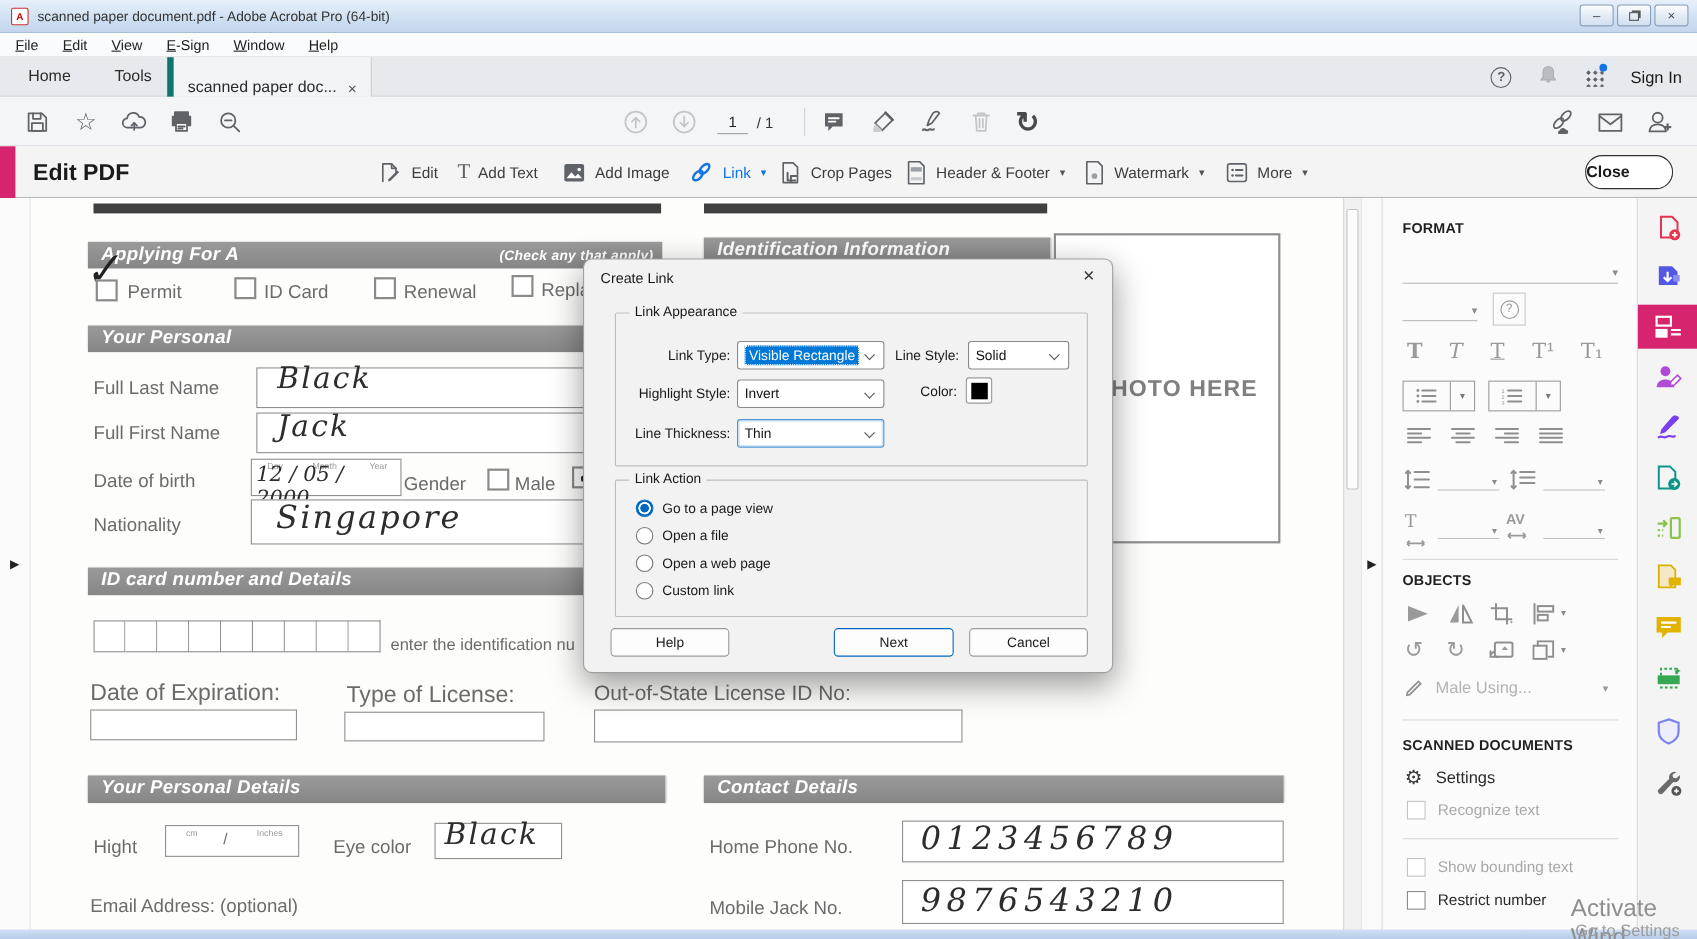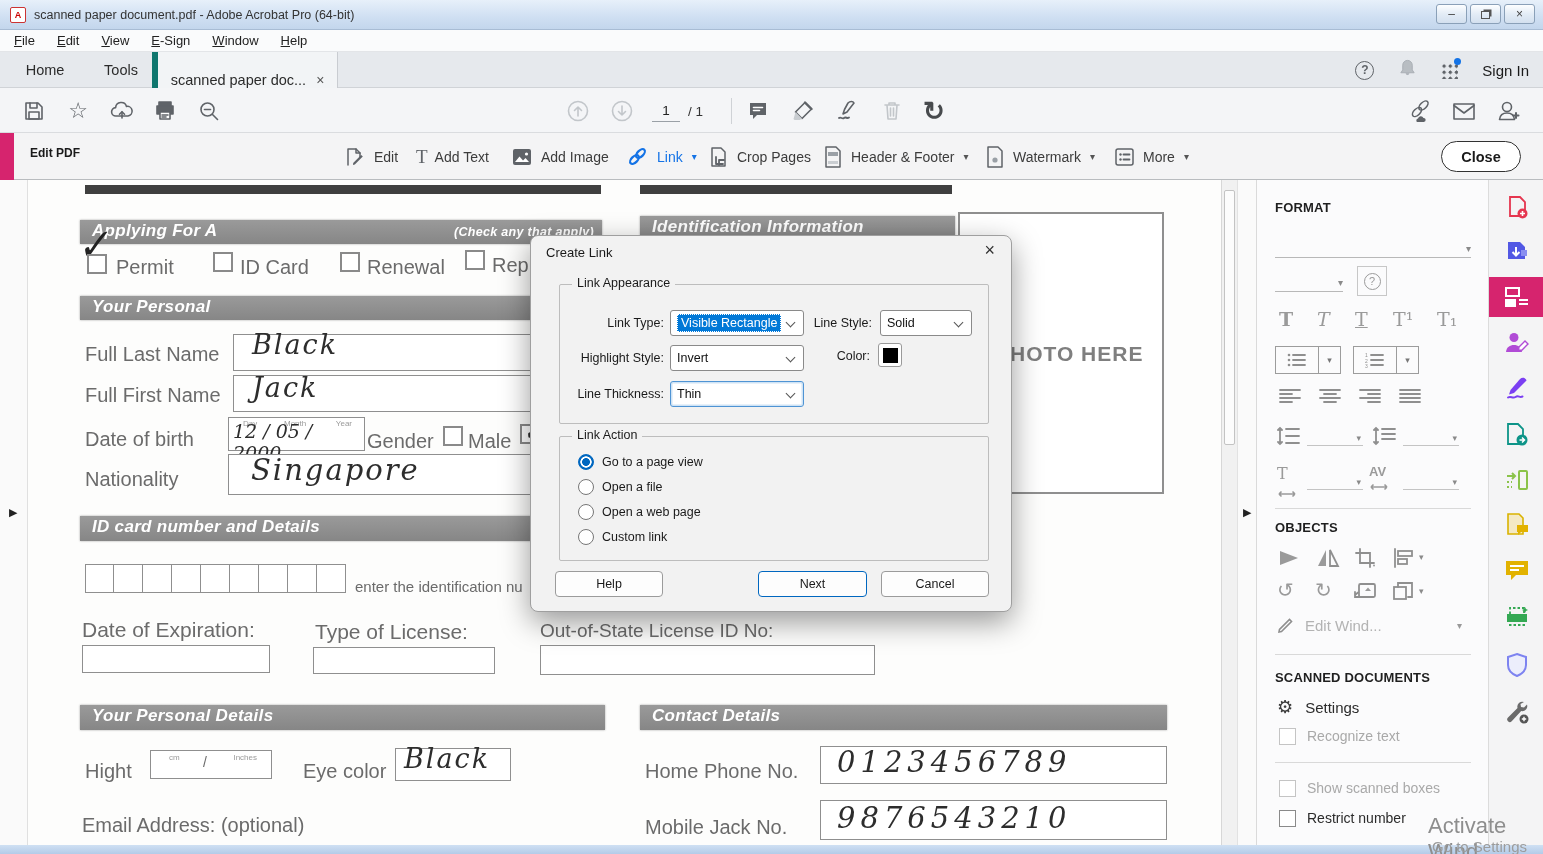--- a/index.html
+++ b/index.html
@@ -52,45 +52,45 @@
   .glyph { font-size:22px; color:#5f6368; line-height:1; }
   .pgbox { position:absolute; left:652px; top:12px; width:28px; height:22px; border:none; border-bottom:1.6px solid #9aa0a6;
     background:transparent; text-align:center; font-size:13.5px; color:#222; font-family:"Liberation Sans",sans-serif;}
   .pgtotal { position:absolute; left:688px; top:16px; font-size:13.5px; color:#333; }
   .tsep { position:absolute; left:731px; top:10px; width:1px; height:26px; background:#cfd2d6; }
 
   
   .editbar { position:absolute; left:0; top:133px; width:1543px; height:47px; background:#f4f4f5;
     border-bottom:1px solid #b9bcbf; }
   .editbar .accent { position:absolute; left:0; top:0; width:14px; height:47px; background:#d6246e; }
-  .editbar .ebtitle { position:absolute; left:30px; top:13px; font-size:12px; font-weight:bold; color:#1a1a1a; }
+  .editbar .ebtitle { position:absolute; left:30px; top:13px; font-size:21px; font-weight:bold; color:#1a1a1a; }
   .ebitem { position:absolute; top:10px; height:27px; display:flex; align-items:center; gap:7px; font-size:14px; color:#3c3c3c; }
   .ebitem svg { stroke:#5f6368; fill:none; stroke-width:1.5; stroke-linecap:round; stroke-linejoin:round; }
   .ebitem.active { color:#1473e6; }
   .ebitem.active svg { stroke:#1473e6; }
   .caret { font-size:10px; color:#555; margin-left:2px; }
   .ebitem.active .caret { color:#1473e6; }
   .closebtn { position:absolute; right:22px; top:8px; width:80px; height:31px; border:1.6px solid #323232;
-    border-radius:16px; background:#fff; display:flex; align-items:center; justify-content:center;
+    border-radius:16px; background:#fff; display:flex; align-items:center; justify-content:flex-start;
     font-size:14.5px; font-weight:bold; color:#1a1a1a; }
 
   
   .leftgutter { position:absolute; left:0; top:180px; width:28px; height:666px; background:#fafafa; border-right:1px solid #e0e0e0;}
   .gutter-arrow { font-size:11px; color:#222; }
   .page { position:absolute; left:28px; top:180px; width:1193px; height:666px; background:#fdfdfc; overflow:hidden;
     color:#5d5d5d; }
   .vscroll { position:absolute; left:1221px; top:180px; width:16px; height:666px; background:#f1f1f1; border-left:1px solid #d7d7d7;}
   .vthumb { position:absolute; left:2px; top:10px; width:11px; height:255px; background:#fcfcfc; border:1px solid #c3c3c3; border-radius:2px;}
   .rightgutter { position:absolute; left:1237px; top:180px; width:19px; height:666px; background:#fafafa; border-left:1px solid #e2e2e2;}
 
   
   .hdrbar { position:absolute; height:24px; background:linear-gradient(#9a9a9a,#868686); color:#fff;
     font-weight:bold; font-style:italic; font-size:17px; padding:1px 0 0 12px; letter-spacing:.3px;
     box-shadow:0 0 2px rgba(0,0,0,.35); }
-  .flabel { position:absolute; font-size:20px; color:#6b6b6b; }
+  .flabel { position:absolute; font-size:17px; color:#6b6b6b; }
   .fbox { position:absolute; border:1.5px solid #8f8f8f; background:#fff; }
   .cbx { position:absolute; width:20px; height:20px; border:2px solid #8a8a8a; background:#fff; }
   .hand { font-family:"DejaVu Serif", serif; font-style:italic; color:#2d2d2d; letter-spacing:2px; }
   .scanstrip { position:absolute; height:9px; background:#3f3f3f; filter:blur(.6px); }
   .idcell { width:29px; height:29px; border:1.5px solid #8f8f8f; border-left:none; background:#fff; }
   .idcell:first-child { border-left:1.5px solid #8f8f8f; }
   .tinylab { font-size:8px; color:#9a9a9a; }
 
   
   .dialog { position:absolute; left:530px; top:235px; width:482px; height:377px; background:#f2f2f2;
@@ -633,36 +633,36 @@
         <rect x="1" y="5" width="12" height="12"></rect>
         <path d="M5 5V1h14v14h-4"></path>
       </svg>
   </div>
   <span class="abs" style="left:162px; top:406px; font-size:9px; color:#8a8a8a">▾</span>
 
   <div class="abs" style="left:20px; top:436px; display:flex; align-items:center; gap:10px">
     <svg width="18" height="18" viewBox="0 0 18 18" style="stroke:#8f8f8f; fill:none; stroke-width:1.6">
         <path d="M2 16l2.5-.5 10-10-2-2-10 10z"></path>
       </svg>
-    <span style="font-size:15px; color:#b3b3b3">Edit Wind...</span>
+    <span style="font-size:15px; color:#b3b3b3">Male Using...</span>
   </div>
   <span class="abs" style="left:200px; top:440px; font-size:10px; color:#999">▾</span>
 
   <div class="pdivider" style="top:474px"></div>
 
   <div class="ptitle" style="top:490px">SCANNED DOCUMENTS</div>
   <div class="abs" style="left:20px; top:516px; display:flex; align-items:center; gap:12px">
     <span style="font-size:18px; color:#3c3c3c">⚙</span>
     <span style="font-size:15px; color:#2b2b2b">Settings</span>
   </div>
   <div class="pcheck dim" style="left:22px; top:548px"></div>
   <span class="plabel dim" style="left:50px; top:548px">Recognize text</span>
   <div class="pdivider" style="top:582px"></div>
   <div class="pcheck dim" style="left:22px; top:600px"></div>
-  <span class="plabel dim" style="left:50px; top:600px">Show scanned boxes</span>
+  <span class="plabel dim" style="left:50px; top:600px">Show bounding text</span>
   <div class="pcheck" style="left:22px; top:630px"></div>
   <span class="plabel" style="left:50px; top:630px">Restrict number</span>
 </div>
 
 <div class="rail">
   <div class="rail-item" style="top:8px">
     <svg width="26" height="26" viewBox="0 0 26 26" style="stroke:#e5354f; fill:none; stroke-width:1.8">
         <path d="M6 2h10l5 5v14H6z"></path>
         <circle cx="18.5" cy="18.5" r="5" fill="#e5354f" stroke="none"></circle>
         <path d="M18.5 16v5M16 18.5h5" stroke="#fff" stroke-width="1.6"></path>

